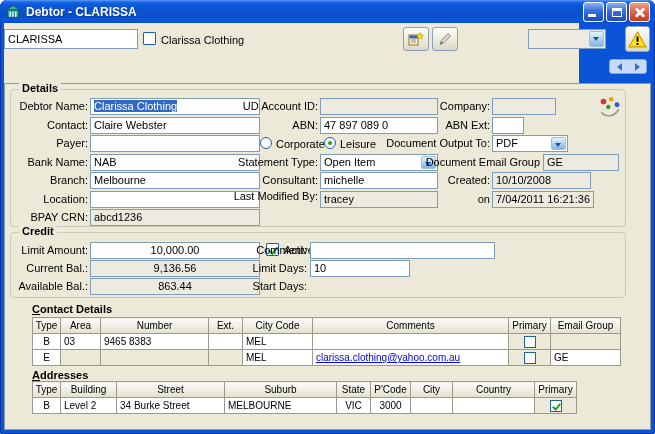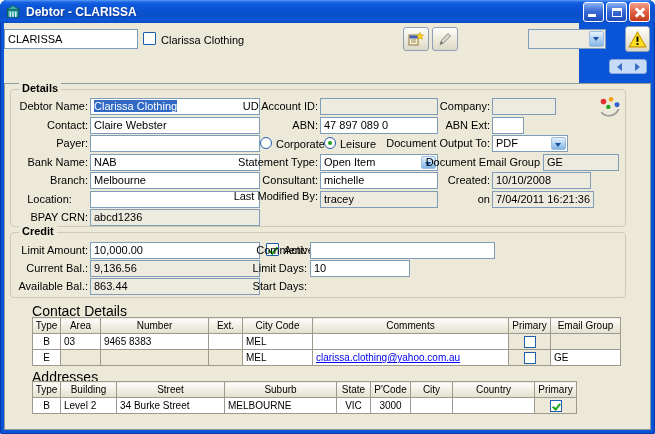--- a/index.html
+++ b/index.html
@@ -19,21 +19,21 @@
   .glyph-max { position:absolute; left:5px; top:5px; width:10px; height:9px; border:1px solid #fff; border-top-width:3px; }
   .glyph-x1,.glyph-x2 { position:absolute; left:4px; top:8px; width:12px; height:3px; background:#fff; border-radius:1px; }
   .glyph-x1 { transform:rotate(45deg); } .glyph-x2 { transform:rotate(-45deg); }
 
   .body { position:absolute; left:4px; top:23px; width:575px; height:407px; background:#ECE9D8; }
 
   
   .tf, .combo { border:1px solid #7F9DB9; background:#fff; font-size:11px; line-height:15px; padding:0 3px;
                 overflow:hidden; white-space:nowrap; position:absolute; height:17px; color:#000; }
   .tf.ro { background:#EDEAE0; }
-  .tf.num { text-align:left; }
+  .tf.num { text-align:center; }
   .sel { background:#316AC5; color:#fff; }
   .combo { padding-right:17px; }
   .combo .arrowbtn { position:absolute; right:1px; top:1px; bottom:1px; width:15px; border-radius:2px;
      background:linear-gradient(180deg,#E6F2FC,#AED1F0 55%,#82B5E4); border:1px solid #9DBEDD; }
   .combo .arrowbtn::after { content:""; position:absolute; left:3px; top:5px; border:3.5px solid transparent; border-top:4px solid #1C4FA1; }
   .xbtn { position:absolute; border:1px solid #8DA0B8; border-radius:3px;
      background:linear-gradient(180deg,#FDFDFA,#EBE8D8 60%,#DCD8C8); display:flex; align-items:center; justify-content:center; }
   .lbl { position:absolute; font-size:11px; color:#000; white-space:nowrap; }
   .lbl.r { text-align:right; }
 
@@ -46,21 +46,21 @@
   
   .tabstrip { position:absolute; left:0; top:33px; width:647px; height:28px; overflow:hidden; white-space:nowrap; }
   .tabpage { position:absolute; left:0; top:60px; width:647px; height:347px; border:1px solid #919B9C; background:#ECE9D8; }
   .tabscroller { position:absolute; left:605px; top:36px; width:38px; height:15px; background:#C6DBF8;
      border:1px solid #8CA8D8; border-radius:3px; display:flex; align-items:center; justify-content:space-around; z-index:6; }
   .chev-l { width:0; height:0; border:4px solid transparent; border-right:5px solid #3C6CC8; border-left:none; }
   .chev-r { width:0; height:0; border:4px solid transparent; border-left:5px solid #3C6CC8; border-right:none; }
 
   .grp { position:absolute; border:1px solid #CDC9B8; border-radius:4px; }
   .legend { position:absolute; top:-8px; left:8px; background:#ECE9D8; padding:0 3px; font-size:11px; font-weight:bold; }
-  .secheading { position:absolute; font-size:14px; font-weight:normal; }
+  .secheading { position:absolute; font-size:11px; font-weight:bold; }
   .secheading::first-letter { text-decoration:underline; }
 
   table.xtable { position:absolute; border-collapse:collapse; table-layout:fixed; background:#6d28d9; }
   .xtable th { background:linear-gradient(180deg,#FDFCFB,#F0EEE1 55%,#E2DFCC); border:1px solid #9D9A8D;
       font-size:10px; font-weight:normal; height:16px; padding:0 2px; overflow:hidden; white-space:nowrap; }
   .xtable td { background:#fff; border:1px solid #9D9A8D; font-size:10px; height:16px; padding:0 3px;
       overflow:hidden; white-space:nowrap; }
   .xtable td.dis { background:#ECE9D8; }
   .xtable td.c { text-align:center; }
   .xtable td.chk { background:#ECE9D8; text-align:center; }
@@ -154,21 +154,21 @@
       <span class="lbl r" style="left:0;top:10px;width:77px;">Debtor Name:</span>
       <div class="tf" style="left:79px;top:8px;width:170px;"><span class="sel">Clarissa Clothing</span></div>
       <span class="lbl r" style="left:0;top:29px;width:77px;">Contact:</span>
       <div class="tf" style="left:79px;top:27px;width:170px;">Claire Webster</div>
       <span class="lbl r" style="left:0;top:47px;width:77px;">Payer:</span>
       <div class="tf" style="left:79px;top:45px;width:170px;"></div>
       <span class="lbl r" style="left:0;top:66px;width:77px;">Bank Name:</span>
       <div class="tf" style="left:79px;top:64px;width:170px;">NAB</div>
       <span class="lbl r" style="left:0;top:84px;width:77px;">Branch:</span>
       <div class="tf" style="left:79px;top:82px;width:170px;">Melbourne</div>
-      <span class="lbl r" style="left:0;top:103px;width:77px;text-align:center;">Location:</span>
+      <span class="lbl r" style="left:0;top:103px;width:77px;">Location:</span>
       <div class="tf" style="left:79px;top:101px;width:170px;"></div>
       <span class="lbl r" style="left:0;top:121px;width:77px;">BPAY CRN:</span>
       <div class="tf ro" style="left:79px;top:119px;width:170px;">abcd1236</div>
 
       <span class="lbl r" style="left:170px;top:10px;width:137px;">UD Account ID:</span>
       <div class="tf ro" style="left:309px;top:8px;width:118px;"></div>
       <span class="lbl r" style="left:170px;top:29px;width:137px;">ABN:</span>
       <div class="tf" style="left:309px;top:27px;width:118px;">47 897 089 0</div>
 
       <span class="xradio" style="left:249px;top:47px;"></span>

